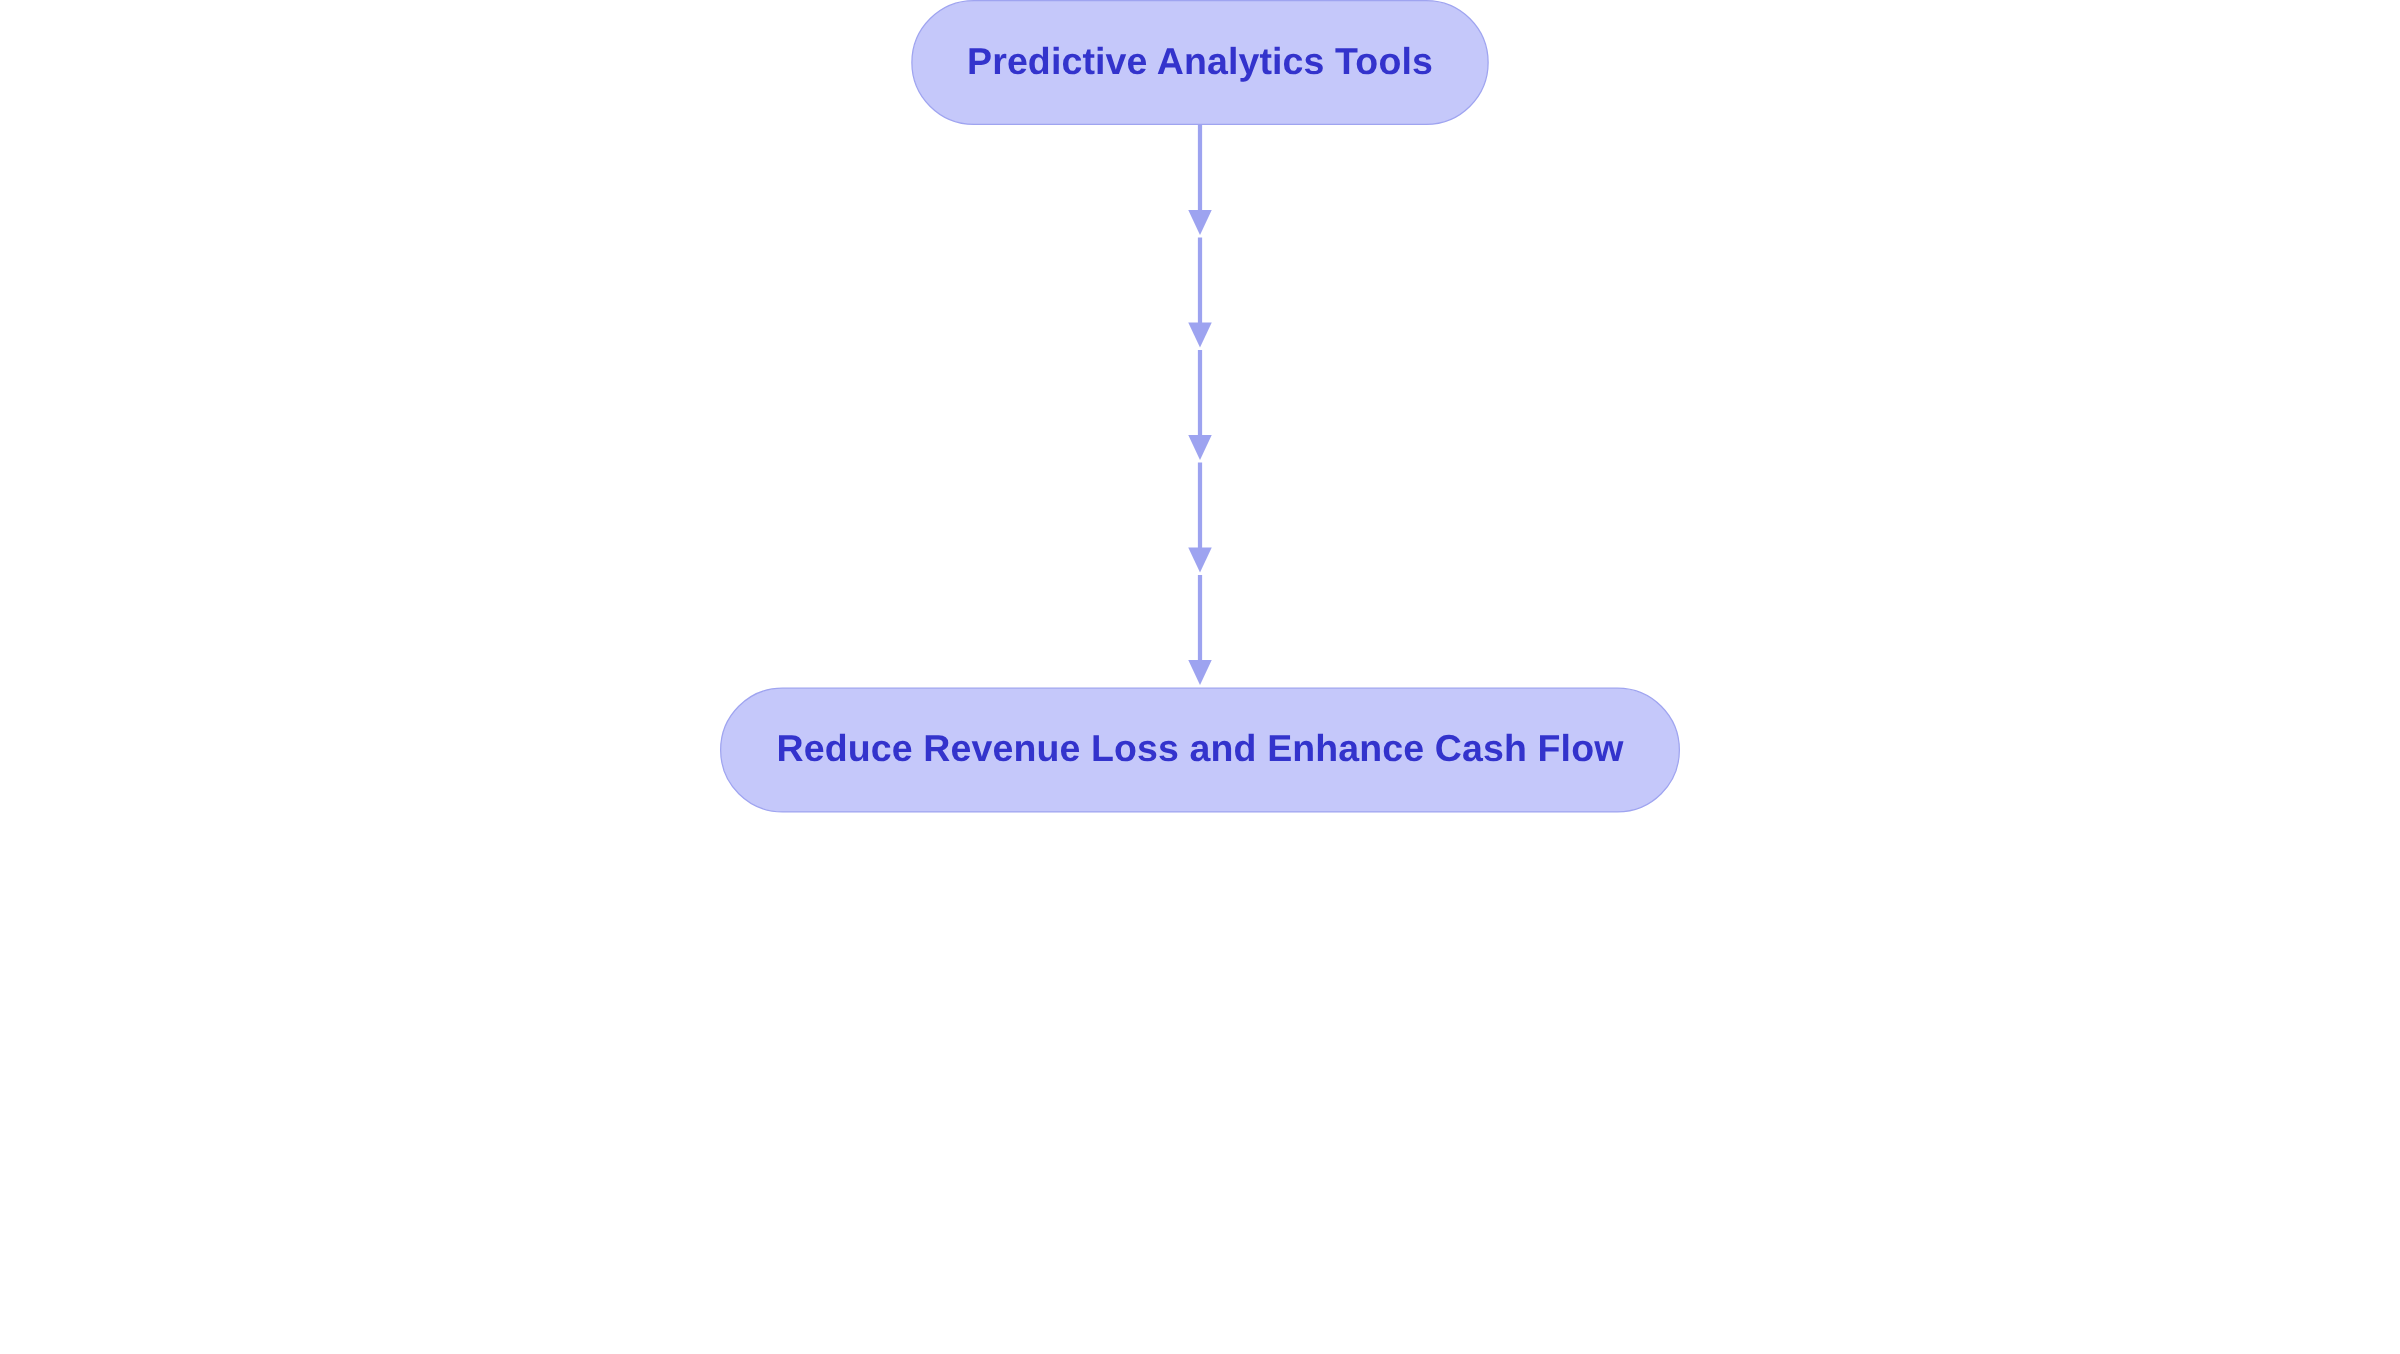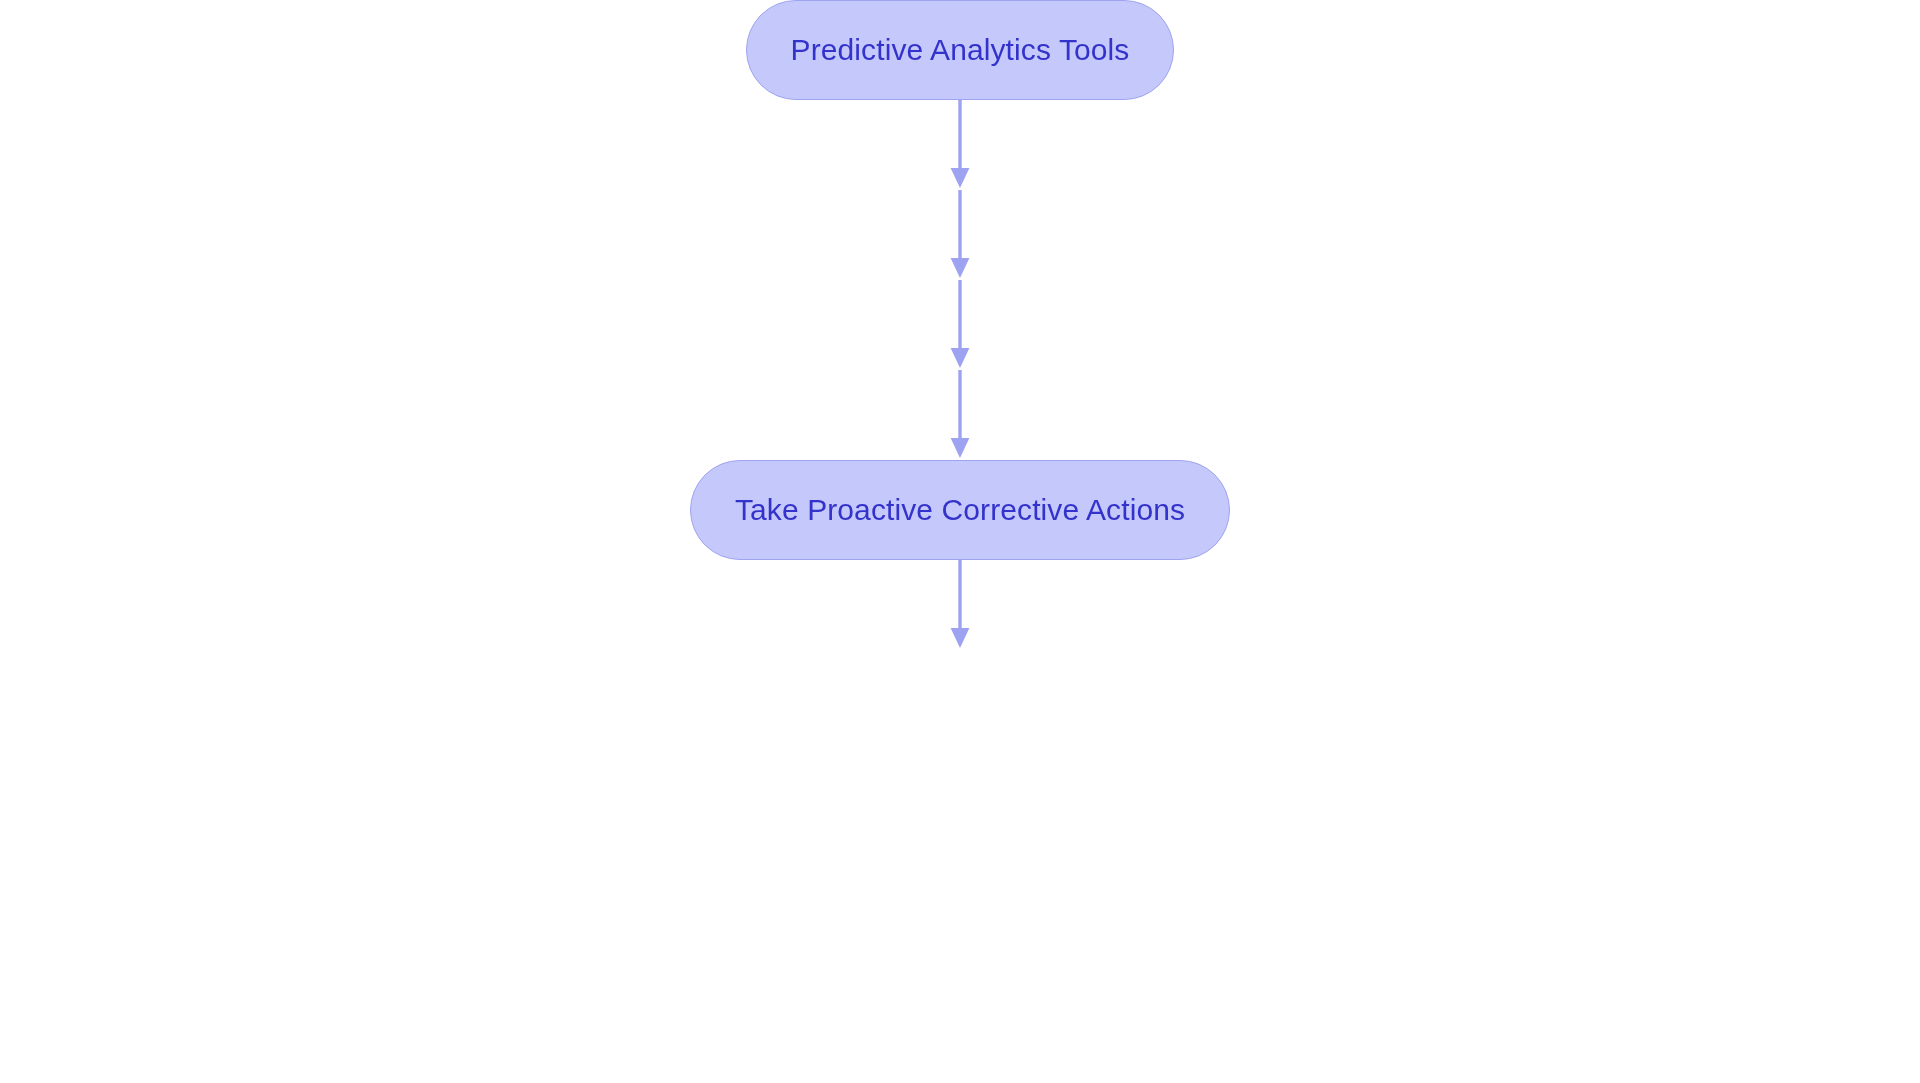--- a/index.html
+++ b/index.html
@@ -45,21 +45,21 @@
     padding: 0 44px;
     flex: 0 0 auto;
   }
 
   .node-label {
     font-size: 30px;
     line-height: 1;
     letter-spacing: 0.1px;
     color: #3333cc;
     white-space: nowrap;
-    font-weight: 400;
+    font-weight: 700;
   }
 
   
   .connector {
     position: relative;
     width: 26px;
     height: 90px;
     flex: 0 0 auto;
     display: block;
   }
@@ -105,27 +105,27 @@
   </div>
 
 
   <div class="connector">
     <svg viewBox="0 0 26 90" xmlns="http://www.w3.org/2000/svg" aria-hidden="true">
       <line x1="13" y1="0" x2="13" y2="72" stroke="#9da3f0" stroke-width="3.4"></line>
       <polygon points="3.6,68 22.4,68 13,88" fill="#9da3f0"></polygon>
     </svg>
   </div>
 
-  <div class="flow-row">
-    <div class="node">
-      <span class="node-label">Take Proactive Corrective Actions</span>
-    </div>
-  </div>
 
   <div class="connector">
     <svg viewBox="0 0 26 90" xmlns="http://www.w3.org/2000/svg" aria-hidden="true">
       <line x1="13" y1="0" x2="13" y2="72" stroke="#9da3f0" stroke-width="3.4"></line>
       <polygon points="3.6,68 22.4,68 13,88" fill="#9da3f0"></polygon>
     </svg>
   </div>
 
+  <div class="flow-row">
+    <div class="node">
+      <span class="node-label">Reduce Revenue Loss and Enhance Cash Flow</span>
+    </div>
+  </div>
 
 </div>
 
 </body></html>

